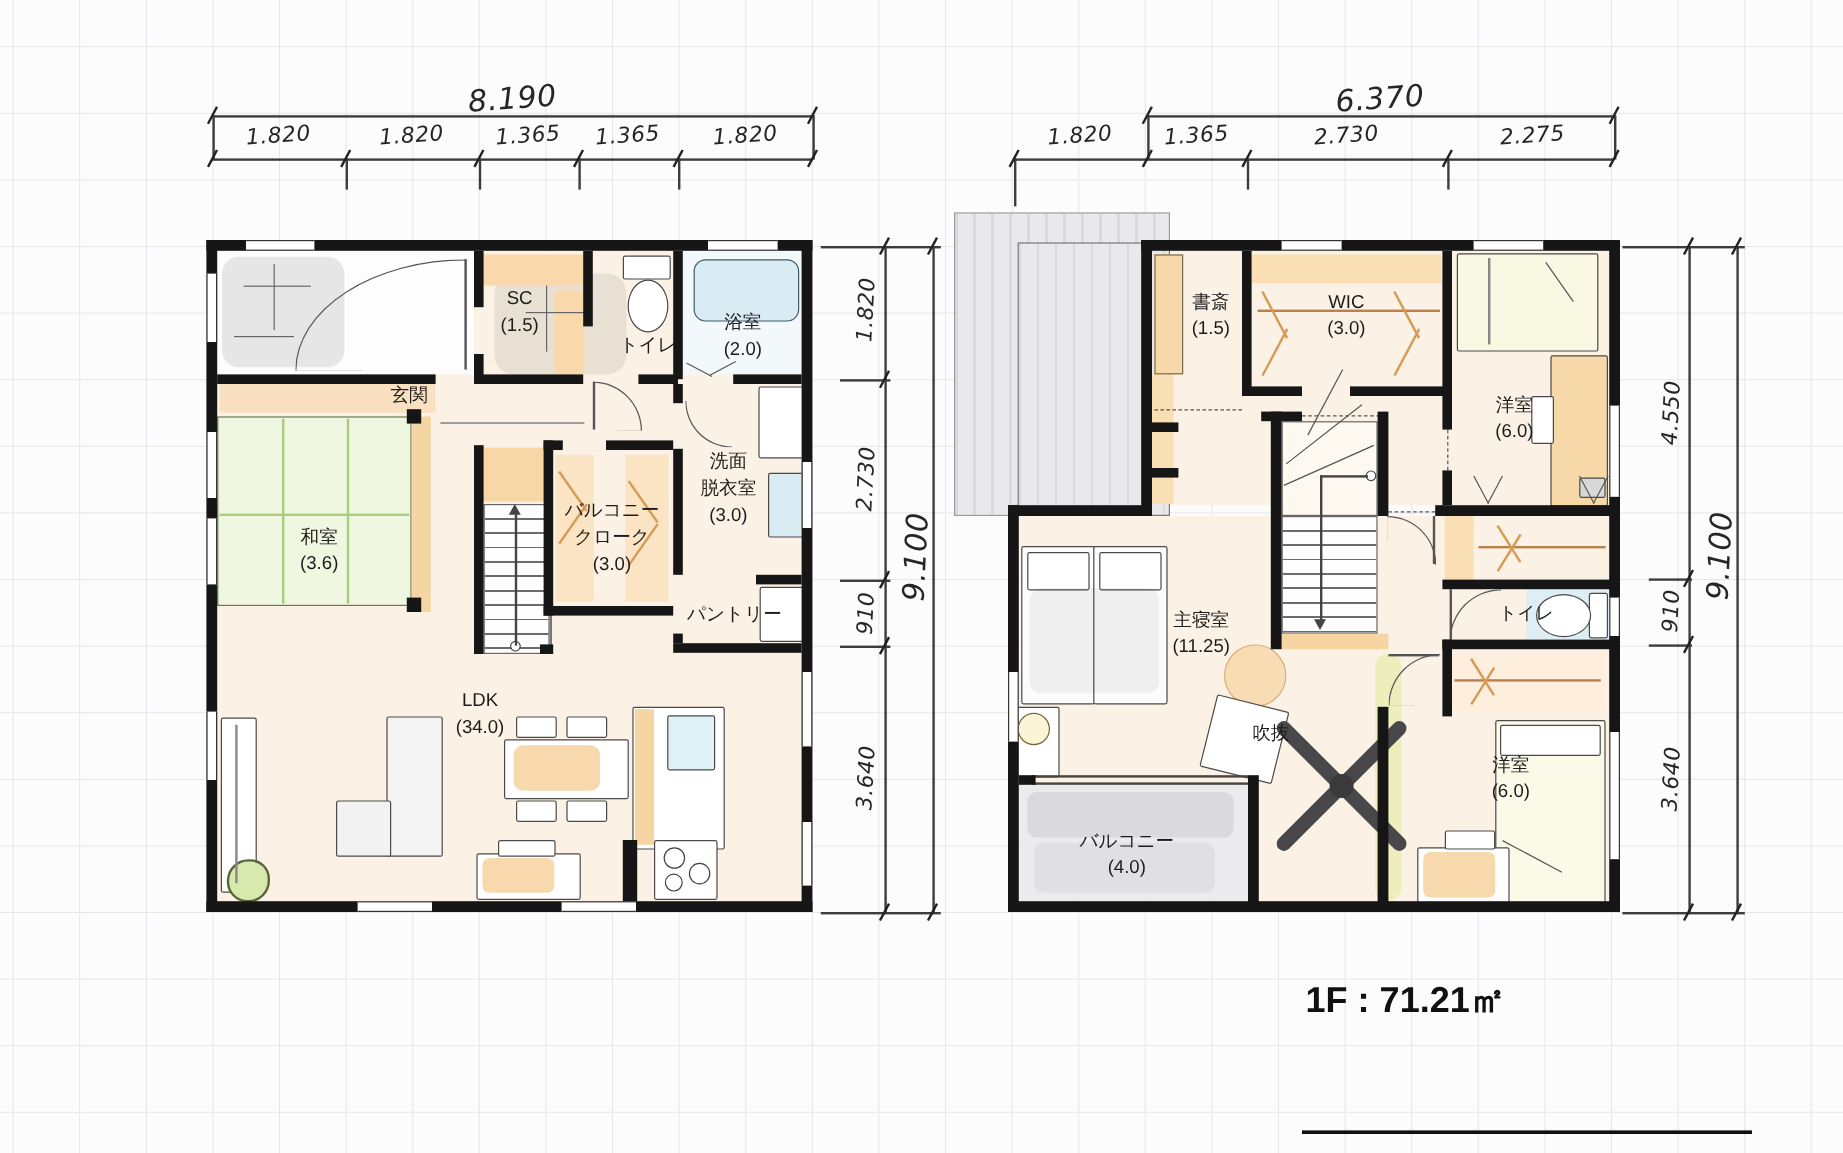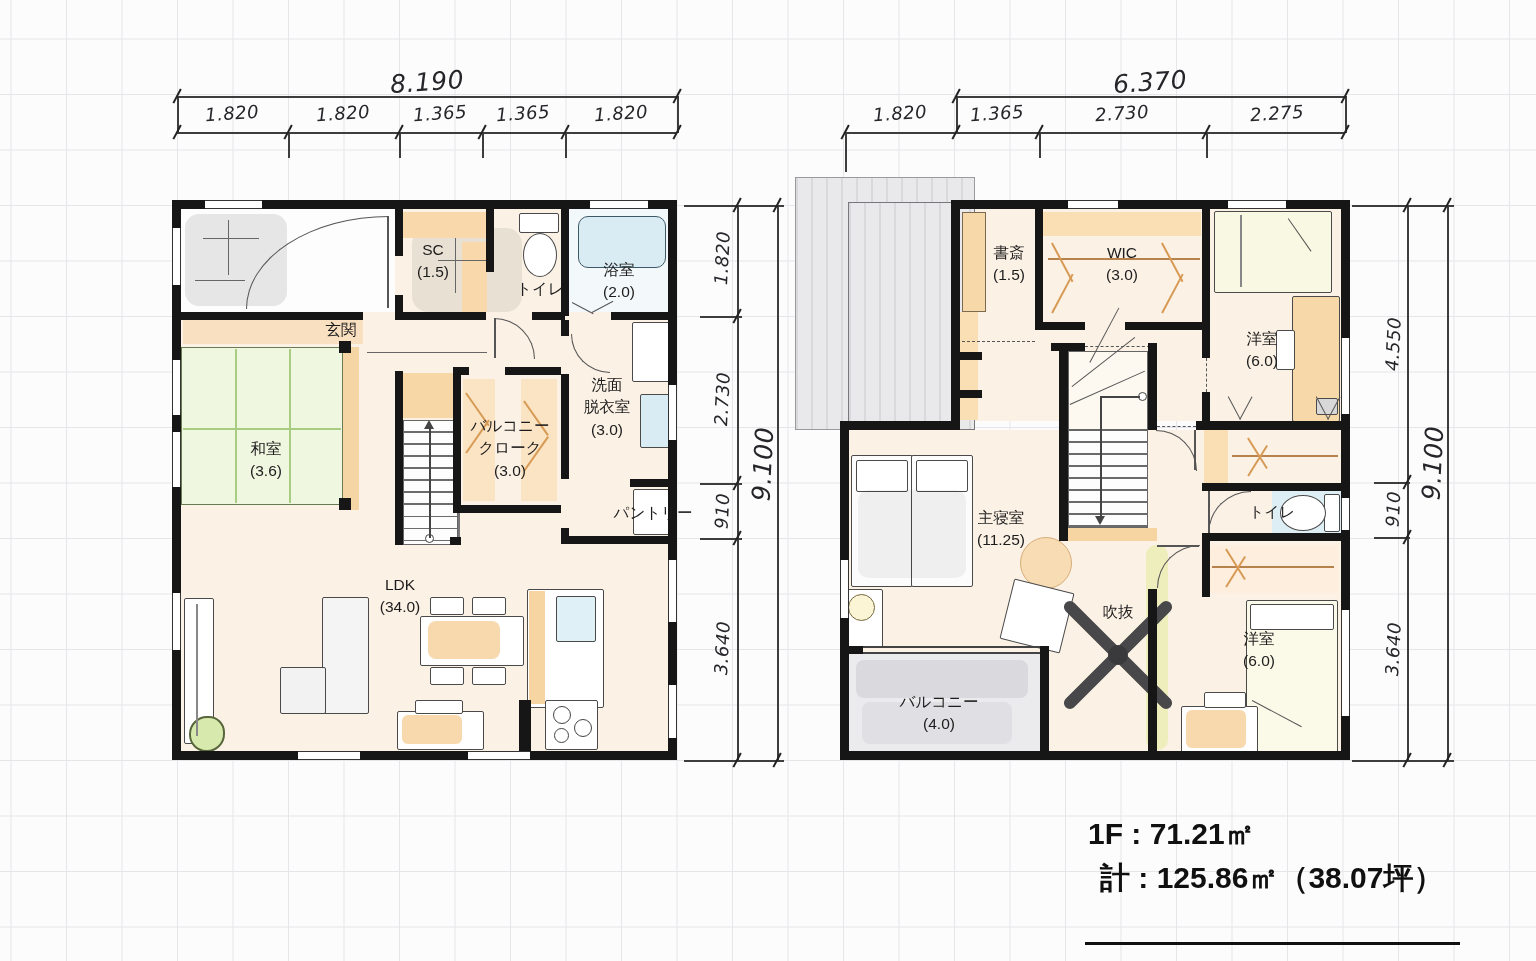--- a/index.html
+++ b/index.html
@@ -225,21 +225,21 @@
       </div>
     <div class="lbl" style="left:266px;top:460px">
         <span>和室</span>
         <span>(3.6)</span>
       </div>
     <div class="lbl" style="left:510px;top:449px">
         <span>バルコニー</span>
         <span>クローク</span>
         <span>(3.0)</span>
       </div>
-    <div class="lbl" style="left:653px;top:513px">
+    <div class="lbl" style="left:612px;top:513px">
         <span>パントリー</span>
       </div>
     <div class="lbl" style="left:400px;top:596px">
         <span>LDK</span>
         <span>(34.0)</span>
       </div>
   </div>
 
   <div class="layer">
     <span class="dim dimT" style="left:1150px;top:82px">6.370</span>
@@ -419,32 +419,31 @@
         <span>洋室</span>
         <span>(6.0)</span>
       </div>
     <div class="lbl" style="left:1272px;top:512px;font-size:15px">
         <span>トイレ</span>
       </div>
     <div class="lbl" style="left:1001px;top:529px">
         <span>主寝室</span>
         <span>(11.25)</span>
       </div>
-    <div class="lbl" style="left:1118px;top:612px">
+    <div class="lbl" style="left:1059px;top:612px">
         <span>吹抜</span>
       </div>
     <div class="lbl" style="left:1259px;top:650px">
         <span>洋室</span>
         <span>(6.0)</span>
       </div>
     <div class="lbl" style="left:939px;top:713px">
         <span>バルコニー</span>
         <span>(4.0)</span>
       </div>
   </div>
 
   <div class="summary">
     <div>1F : 71.21㎡</div>
-    <div class="ln3">計 : 125.86㎡（38.07坪）</div>
   </div>
   <div class="uline"></div>
 
 </div>
 
 </body></html>

